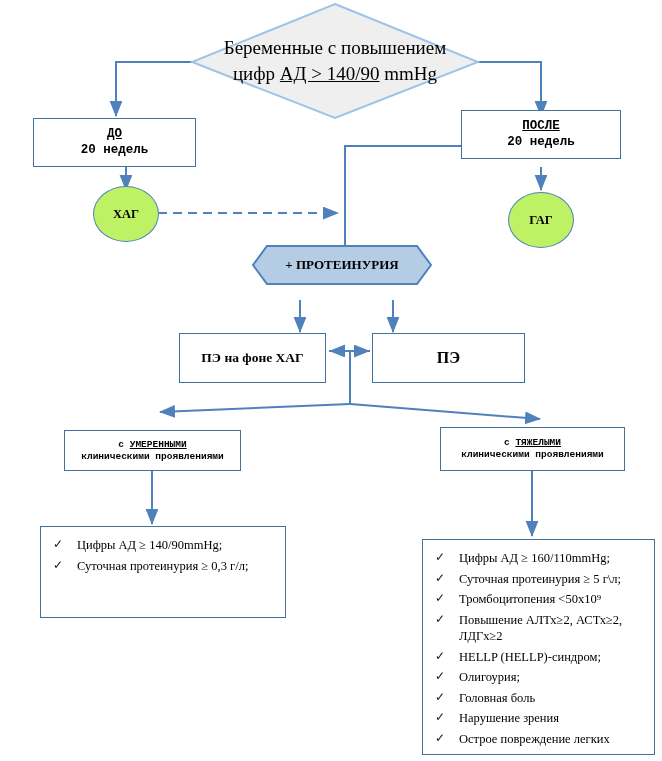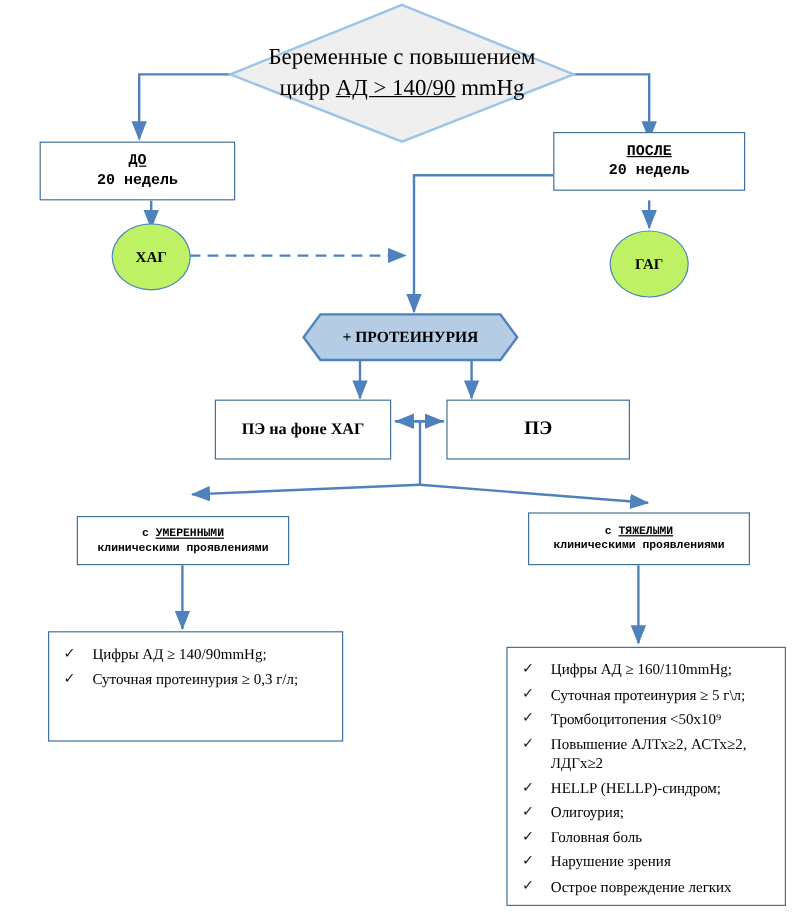--- a/index.html
+++ b/index.html
@@ -97,21 +97,21 @@
   </div>
 
   <div class="node ell" style="left:93px;top:186px;width:66px;height:56px;">
     <span class="b" style="font-size:12.5px;">ХАГ</span>
   </div>
 
   <div class="node ell" style="left:508px;top:192px;width:66px;height:56px;">
     <span class="b" style="font-size:12.5px;">ГАГ</span>
   </div>
 
-  <div class="hex-wrap" style="left:251px;top:260px;width:182px;height:42px;">
+  <div class="hex-wrap" style="left:251px;top:244px;width:182px;height:42px;">
     <svg width="182" height="42" viewBox="0 0 182 42" xmlns="http://www.w3.org/2000/svg">
       <polygon points="16,2 166,2 180,21 166,40 16,40 2,21" fill="#b4cde4" stroke="#4f81bd" stroke-width="2"></polygon>
     </svg>
     <div class="shapetext">
       <span class="b" style="font-size:13px;">+ ПРОТЕИНУРИЯ</span>
     </div>
   </div>
 
   <div class="node rect" style="left:179px;top:333px;width:147px;height:50px;">
     <span class="b" style="font-size:13.5px;">ПЭ на фоне ХАГ</span>

